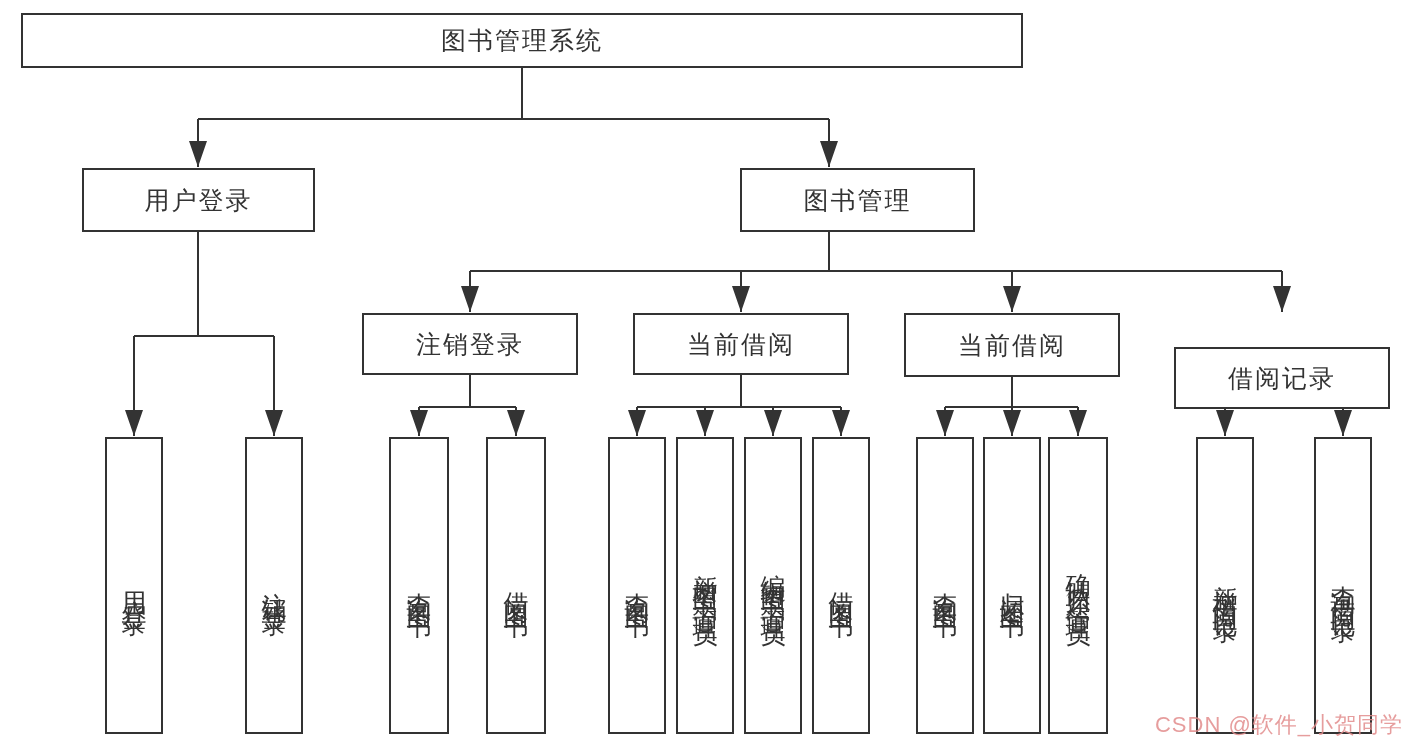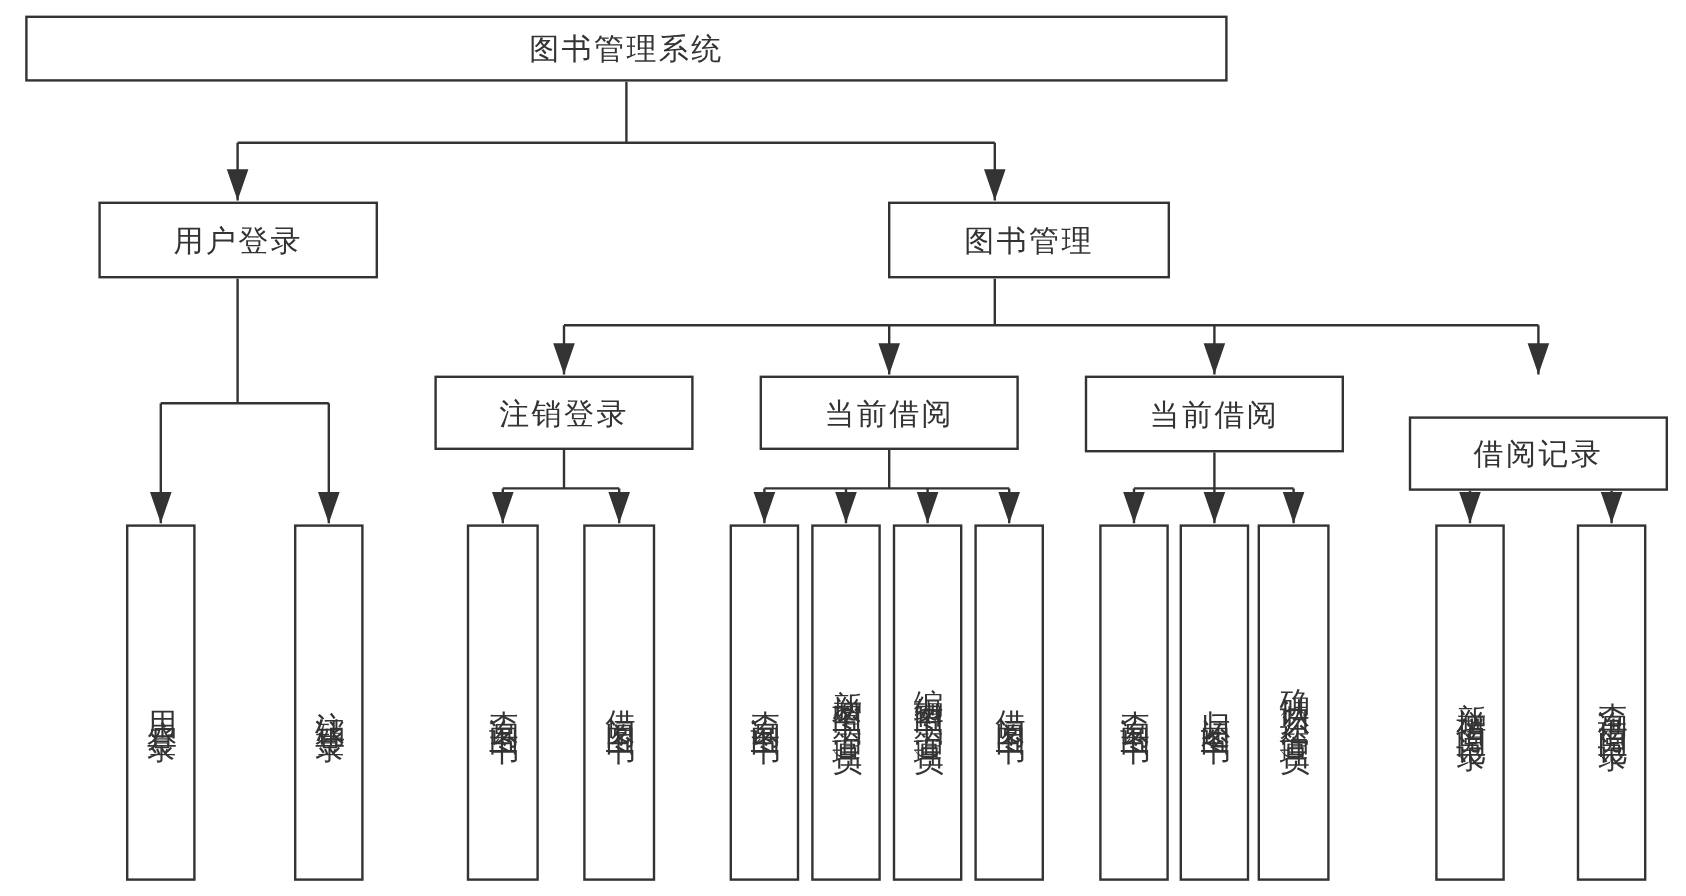--- a/index.html
+++ b/index.html
@@ -95,14 +95,15 @@
   <div class="node v" style="left:744px; top:437px; width:58px; height:297px;">编辑图书（管理员）</div>
   <div class="node v" style="left:812px; top:437px; width:58px; height:297px;">借阅图书</div>
 
   <div class="node v" style="left:916px; top:437px; width:58px; height:297px;">查询图书</div>
   <div class="node v" style="left:983px; top:437px; width:58px; height:297px;">归还图书</div>
   <div class="node v" style="left:1048px; top:437px; width:60px; height:297px;">确认归还（管理员）</div>
 
   <div class="node v" style="left:1196px; top:437px; width:58px; height:297px;">新增借阅记录</div>
   <div class="node v" style="left:1314px; top:437px; width:58px; height:297px;">查询借阅记录</div>
 
+  <div id="watermark">CSDN @软件_小贺同学</div>
 
 </div>
 
 </body></html>

